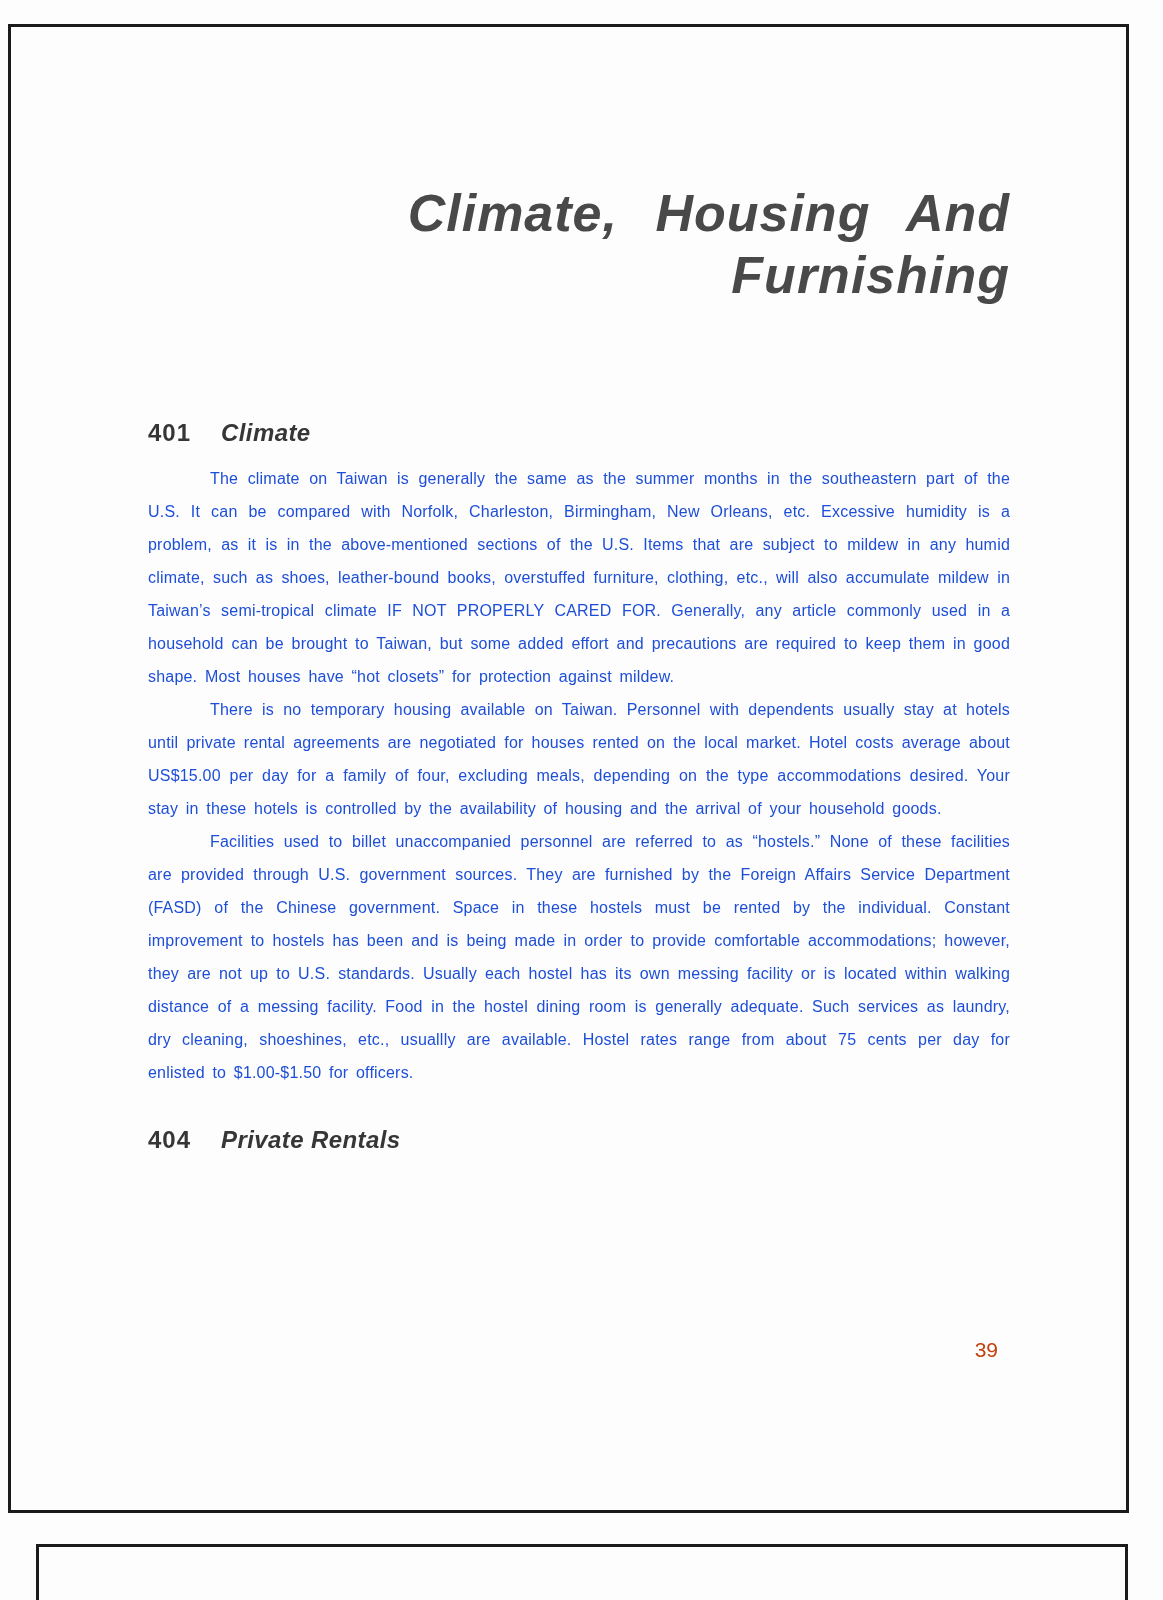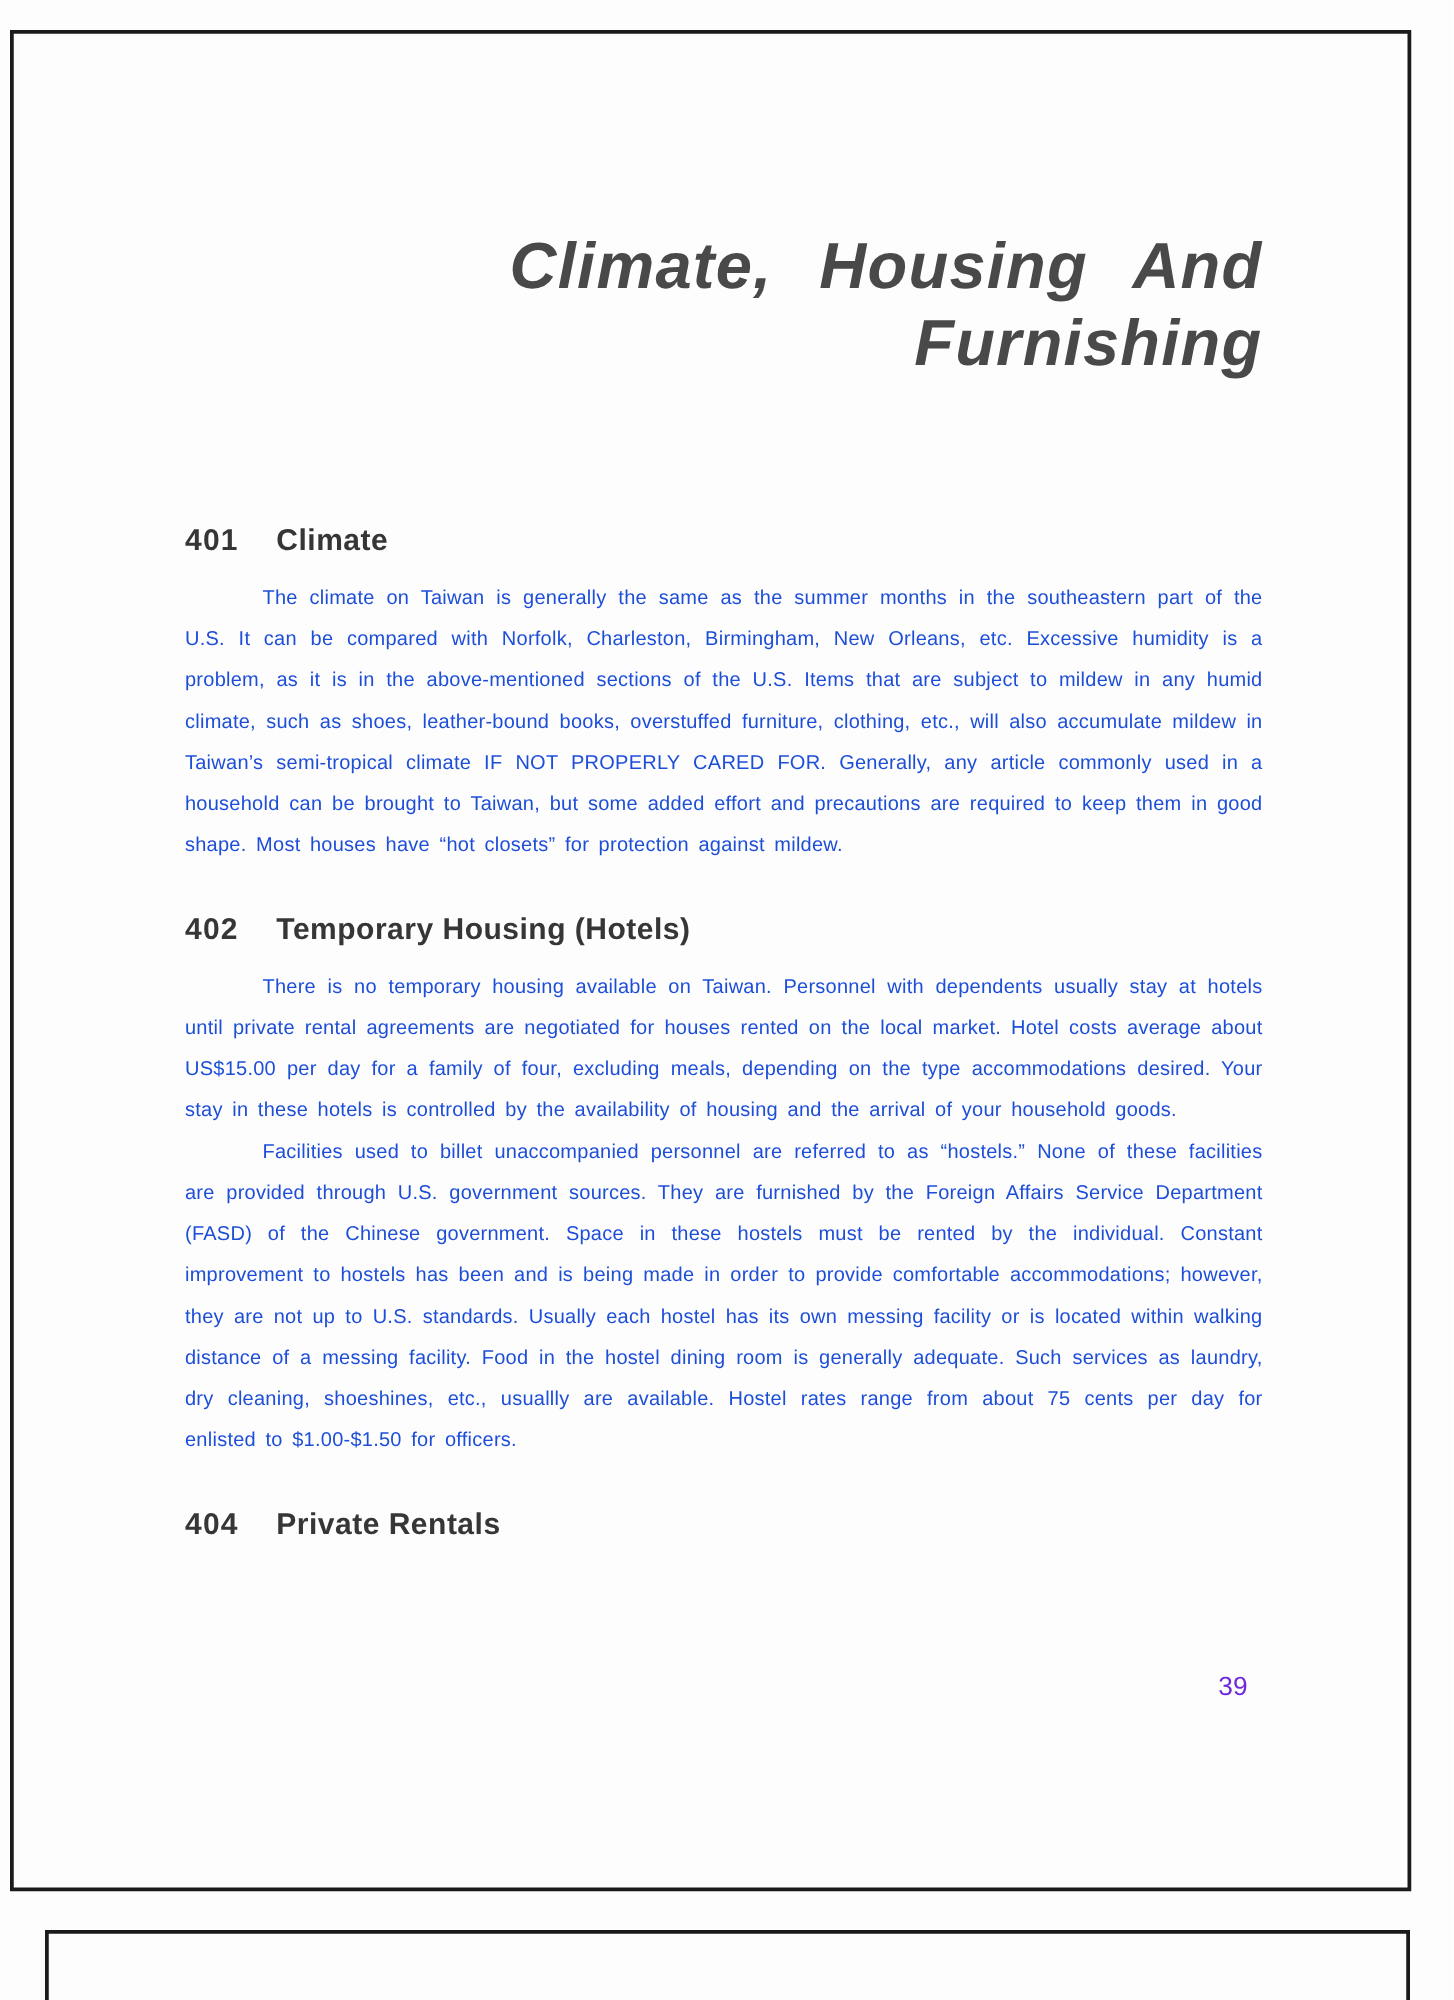--- a/index.html
+++ b/index.html
@@ -64,38 +64,39 @@
   }
   .doc-section.first .sec-head {
     margin-top: 112px;
   }
   .sec-num {
     margin-right: 30px;
     letter-spacing: 1px;
   }
   .sec-title {
     letter-spacing: 0.4px;
+    font-style: italic;
   }
   .body-para {
     margin: 0;
     font-size: 16px;
     line-height: 33px;
     text-align: justify;
     text-indent: 62px;
     letter-spacing: 0.2px;
     word-spacing: 3px;
     color: #1d4ed8;
   }
   .page-num {
     position: absolute;
     top: 1338px;
     right: 12px;
     font-size: 21px;
     font-weight: 400;
-    color: #6d28d9;
+    color: #c2410c;
   }
 </style>
 </head>
 <body>
 
 <div class="scan">
   <div class="frame-main"></div>
   <div class="frame-next"></div>
 
   <div class="content">
@@ -104,24 +105,20 @@
 
     <section class="doc-section first">
       <h2 class="sec-head">
         <span class="sec-num">401</span>
         <span class="sec-title">Climate</span>
       </h2>
       <p class="body-para">The climate on Taiwan is generally the same as the summer months in the southeastern part of the U.S. It can be compared with Norfolk, Charleston, Birmingham, New Orleans, etc. Excessive humidity is a problem, as it is in the above-mentioned sections of the U.S. Items that are subject to mildew in any humid climate, such as shoes, leather-bound books, overstuffed furniture, clothing, etc., will also accumulate mildew in Taiwan’s semi-tropical climate IF NOT PROPERLY CARED FOR. Generally, any article commonly used in a household can be brought to Taiwan, but some added effort and precautions are required to keep them in good shape. Most houses have “hot closets” for protection against mildew.</p>
     </section>
 
     <section class="doc-section">
-      <h2 class="sec-head">
-        <span class="sec-num">402</span>
-        <span class="sec-title">Temporary Housing (Hotels)</span>
-      </h2>
       <p class="body-para">There is no temporary housing available on Taiwan. Personnel with dependents usually stay at hotels until private rental agreements are negotiated for houses rented on the local market. Hotel costs average about US$15.00 per day for a family of four, excluding meals, depending on the type accommodations desired. Your stay in these hotels is controlled by the availability of housing and the arrival of your household goods.</p>
     </section>
 
     <section class="doc-section">
       <p class="body-para">Facilities used to billet unaccompanied personnel are referred to as “hostels.” None of these facilities are provided through U.S. government sources. They are furnished by the Foreign Affairs Service Department (FASD) of the Chinese government. Space in these hostels must be rented by the individual. Constant improvement to hostels has been and is being made in order to provide comfortable accommodations; however, they are not up to U.S. standards. Usually each hostel has its own messing facility or is located within walking distance of a messing facility. Food in the hostel dining room is generally adequate. Such services as laundry, dry cleaning, shoeshines, etc., usuallly are available. Hostel rates range from about 75 cents per day for enlisted to $1.00-$1.50 for officers.</p>
     </section>
 
     <section class="doc-section">
       <h2 class="sec-head">
         <span class="sec-num">404</span>

